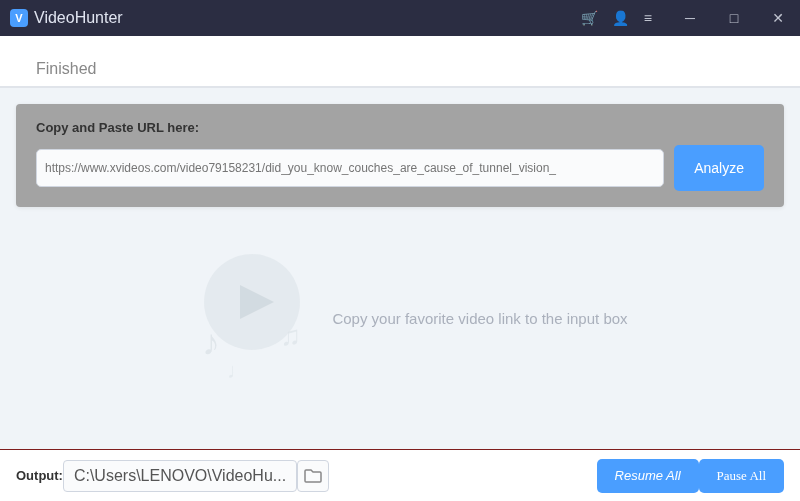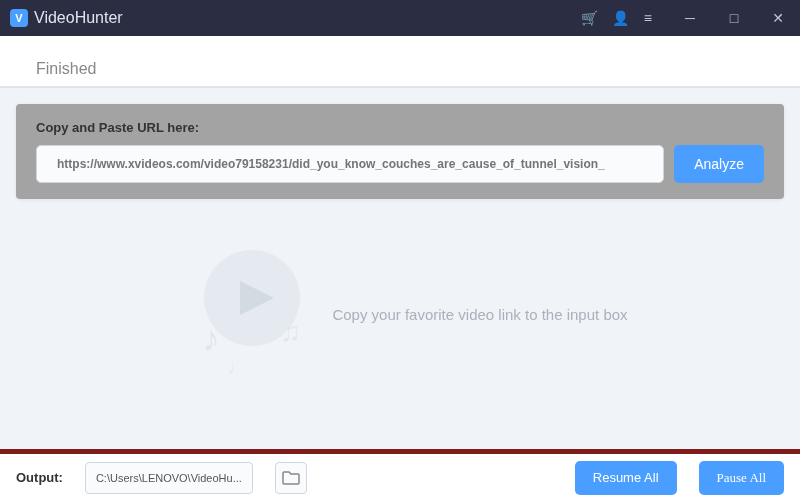--- a/index.html
+++ b/index.html
@@ -128,29 +128,28 @@
     .url-input-row {
       display: flex;
       gap: 10px;
       align-items: center;
     }
     .url-input {
       flex: 1;
       height: 38px;
       border: 1px solid #d0d6e0;
       border-radius: 5px;
-      padding: 0 20px;
+      padding: 0 8px;
       font-size: 12px;
       color: #aaa;
       background: #fafbfc;
       outline: none;
-      font-weight: bold;
     }
     .analyze-btn {
-      height: 38px;
+      height: 46px;
       padding: 0 20px;
       background: #4a9eff;
       color: white;
       border: none;
       border-radius: 5px;
       font-size: 14px;
       font-weight: 500;
       cursor: pointer;
     }
 
@@ -171,40 +170,40 @@
       position: relative;
     }
     .empty-text {
       font-size: 15px;
       color: #aab0bc;
     }
 
     
     .footer {
       background: white;
-      border-top: 5px solid #7f1d1d;
+      border-top: 1px solid #7f1d1d;
       height: 52px;
       display: flex;
       align-items: center;
       padding: 0 16px;
-      gap: 22px;
+      gap: 0;
       flex-shrink: 0;
     }
     .output-label {
       font-size: 13px;
       font-weight: 600;
       color: #333;
       white-space: nowrap;
     }
     .output-path {
       height: 32px;
       border: 1px solid #d0d6e0;
       border-radius: 4px;
       padding: 0 10px;
-      font-size: 11px;
+      font-size: 16px;
       color: #555;
       background: #fafbfc;
       display: flex;
       align-items: center;
       min-width: 150px;
     }
     .folder-btn {
       width: 32px;
       height: 32px;
       border: 1px solid #d0d6e0;
@@ -221,21 +220,21 @@
     .footer-btn {
       height: 34px;
       padding: 0 18px;
       border: none;
       border-radius: 5px;
       font-size: 13px;
       font-weight: 500;
       cursor: pointer;
       color: white;
     }
-    .resume-btn { background: #4a9eff; }
+    .resume-btn { background: #4a9eff; font-style: italic; }
     .pause-btn { background: #4a9eff; font-family: Liberation Serif, serif; }
   </style>
 </head>
 <body>
 
 <div class="title-bar">
   <div class="title-bar-left">
     <div class="app-icon">V</div>
     <span class="app-title">VideoHunter</span>
   </div>

